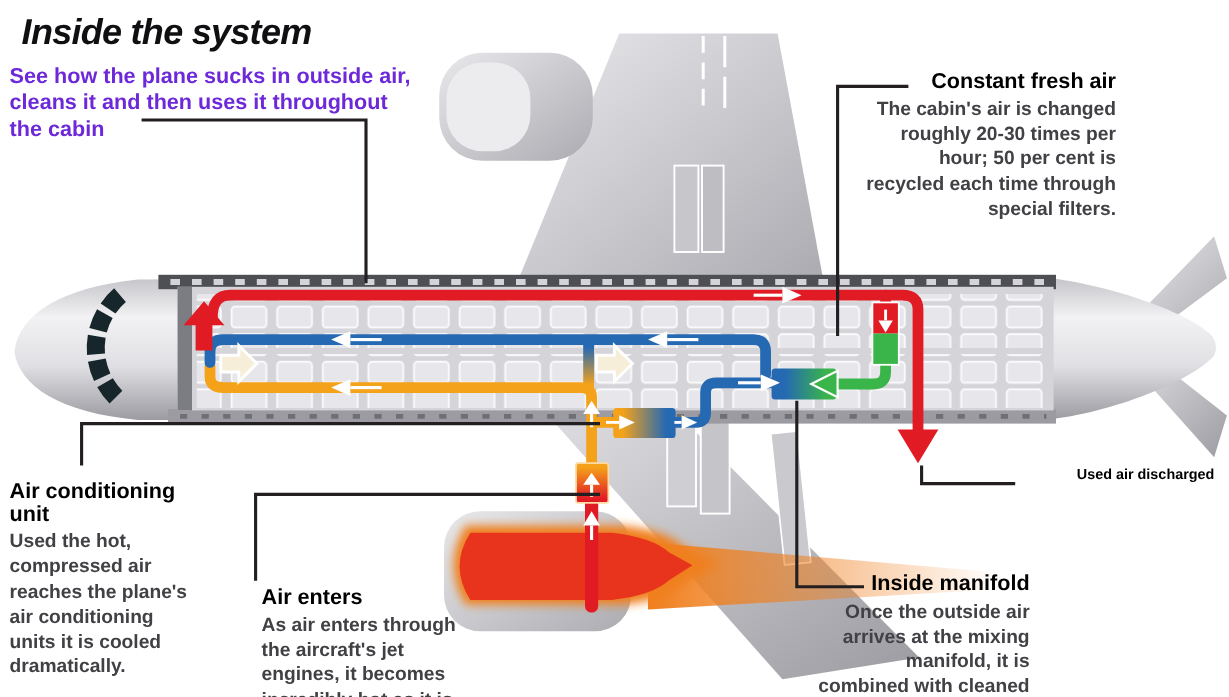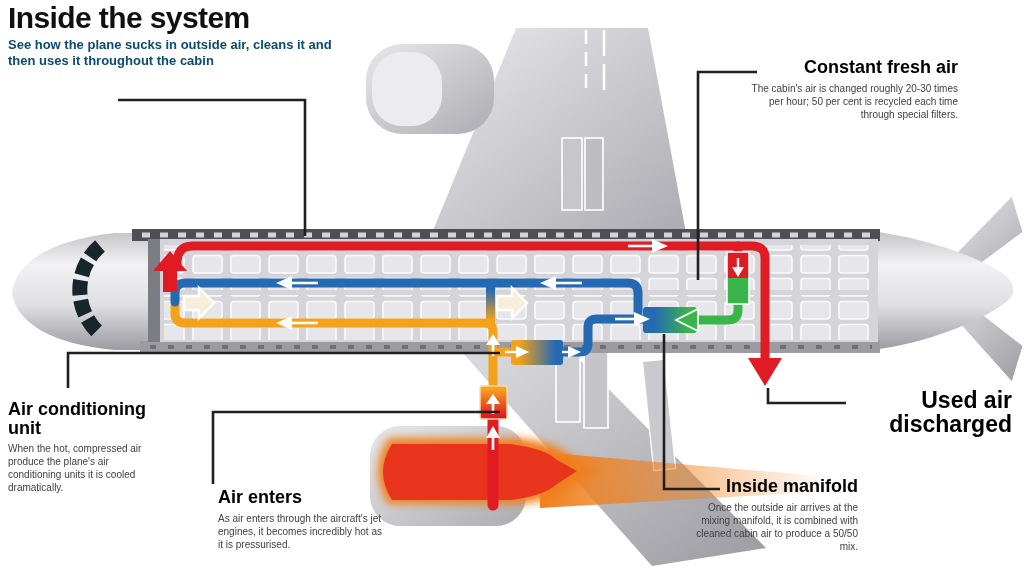--- a/index.html
+++ b/index.html
@@ -1,24 +1,24 @@
 <!DOCTYPE html>
 <html style="--hot-air-red: #e11b24; --cool-air-orange: #f5a21b; --recirculated-blue: #2569b3; --cleaned-green: #3ab54a; --callout-line: #231f20; --cream-arrow: #f7eed9; --fuselage-light: #f2f2f4; --fuselage-mid: #c9c9cd; --fuselage-dark: #9b9ba1; --cabin-floor: #d5d5d9; --seat-fill: #e7e7eb; --window-strip: #4e4e55; --flame-orange: #f07f1e; --flame-red: #e8341c;"><head>
 <meta charset="utf-8">
 <style>
   html,body{margin:0;padding:0;}
   body{font-family:"Liberation Sans",sans-serif;background:#ffffff;}
   #stage{position:relative;width:1024px;height:581px;background:#ffffff;overflow:hidden;}
   #diagram-svg{position:absolute;left:0;top:0;z-index:1;}
   .txt{position:absolute;z-index:5;}
-  .h-title{font-size:30px;font-weight:800;letter-spacing:-0.6px;color:#101012;line-height:1;margin:0;}
-  .subtitle{font-size:13px;font-weight:700;color:#0c4a6e;line-height:1.22;margin-top:4px;}
+  .h-title{font-size:30px;font-weight:800;letter-spacing:-0.6px;color:#101012;line-height:1;margin:10px;font-style:italic;}
+  .subtitle{font-size:18px;font-weight:700;color:#6d28d9;line-height:1.22;margin-top:4px;}
   .callout-h{font-size:18px;font-weight:700;color:#000;line-height:1.04;margin:0;}
-  .callout-h.sm{font-size:23px;}
-  .callout-b{font-size:10px;font-weight:400;color:#414145;line-height:1.3;margin-top:5px;}
+  .callout-h.sm{font-size:12px;}
+  .callout-b{font-size:16px;font-weight:700;color:#414145;line-height:1.3;margin-top:5px;}
   .alignR{text-align:right;}
 </style>
 </head>
 <body>
 
 <div id="stage">
 
   <svg id="diagram-svg" width="1024" height="581" viewBox="0 0 1024 581">
     <defs>
       <linearGradient id="hullGrad" x1="0" y1="0" x2="0" y2="1">
@@ -200,37 +200,37 @@
       <path d="M213,484 L213,412 L500,412"></path>
     </g>
   </svg>
 
   <div class="txt" style="left:8px;top:3px;width:360px;">
     <h1 class="h-title">Inside the system</h1>
     <div class="subtitle" style="width:345px;">See how the plane sucks in outside air, cleans it and then uses it throughout the cabin</div>
   </div>
 
 
-  <div class="txt alignR" style="left:745px;top:58px;width:213px;">
+  <div class="txt alignR" style="left:717px;top:58px;width:213px;">
     <div class="callout-h">Constant fresh air</div>
     <div class="callout-b">The cabin's air is changed roughly 20-30 times per hour; 50 per cent is recycled each time through special filters.</div>
   </div>
 
   <div class="txt alignR" style="left:826px;top:389px;width:186px;">
     <div class="callout-h sm">Used air discharged</div>
   </div>
 
   <div class="txt alignR" style="left:680px;top:477px;width:178px;">
     <div class="callout-h">Inside manifold</div>
     <div class="callout-b">Once the outside air arrives at the mixing manifold, it is combined with cleaned cabin air to produce a 50/50 mix.</div>
   </div>
 
   <div class="txt" style="left:8px;top:400px;width:155px;">
     <div class="callout-h" style="width:140px;">Air conditioning unit</div>
-    <div class="callout-b" style="width:152px;">When the hot, compressed air produce the plane's air conditioning units it is cooled dramatically.</div>
+    <div class="callout-b" style="width:152px;">Used the hot, compressed air reaches the plane's air conditioning units it is cooled dramatically.</div>
   </div>
 
   <div class="txt" style="left:218px;top:488px;width:168px;">
     <div class="callout-h">Air enters</div>
     <div class="callout-b">As air enters through the aircraft's jet engines, it becomes incredibly hot as it is pressurised.</div>
   </div>
 
 </div>
 
 </body></html>

